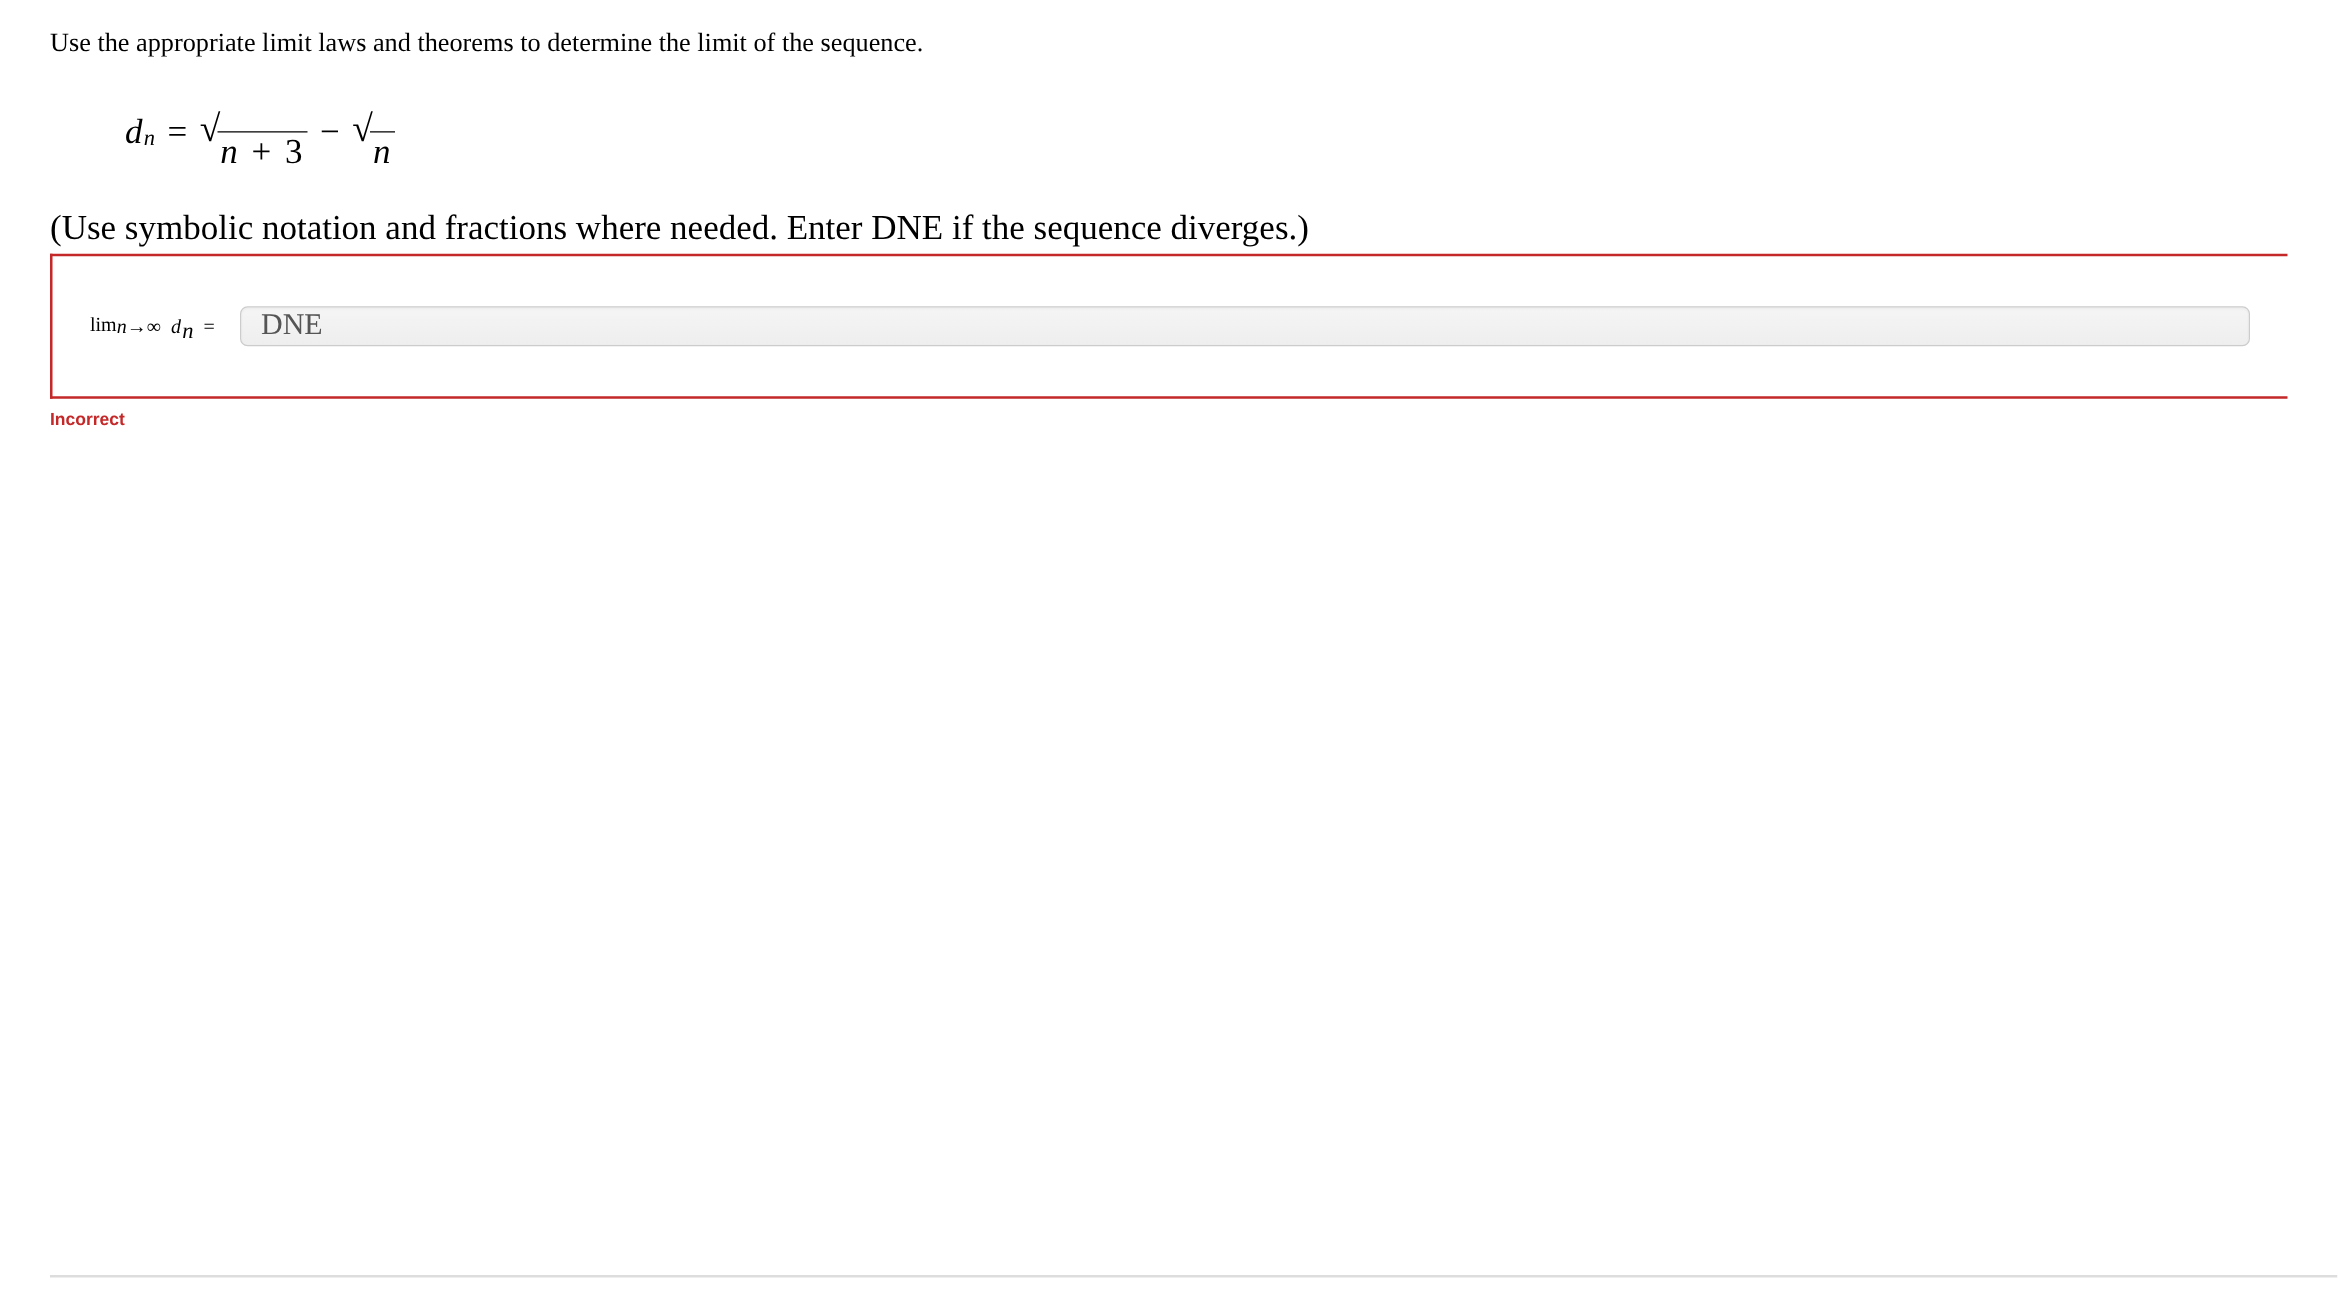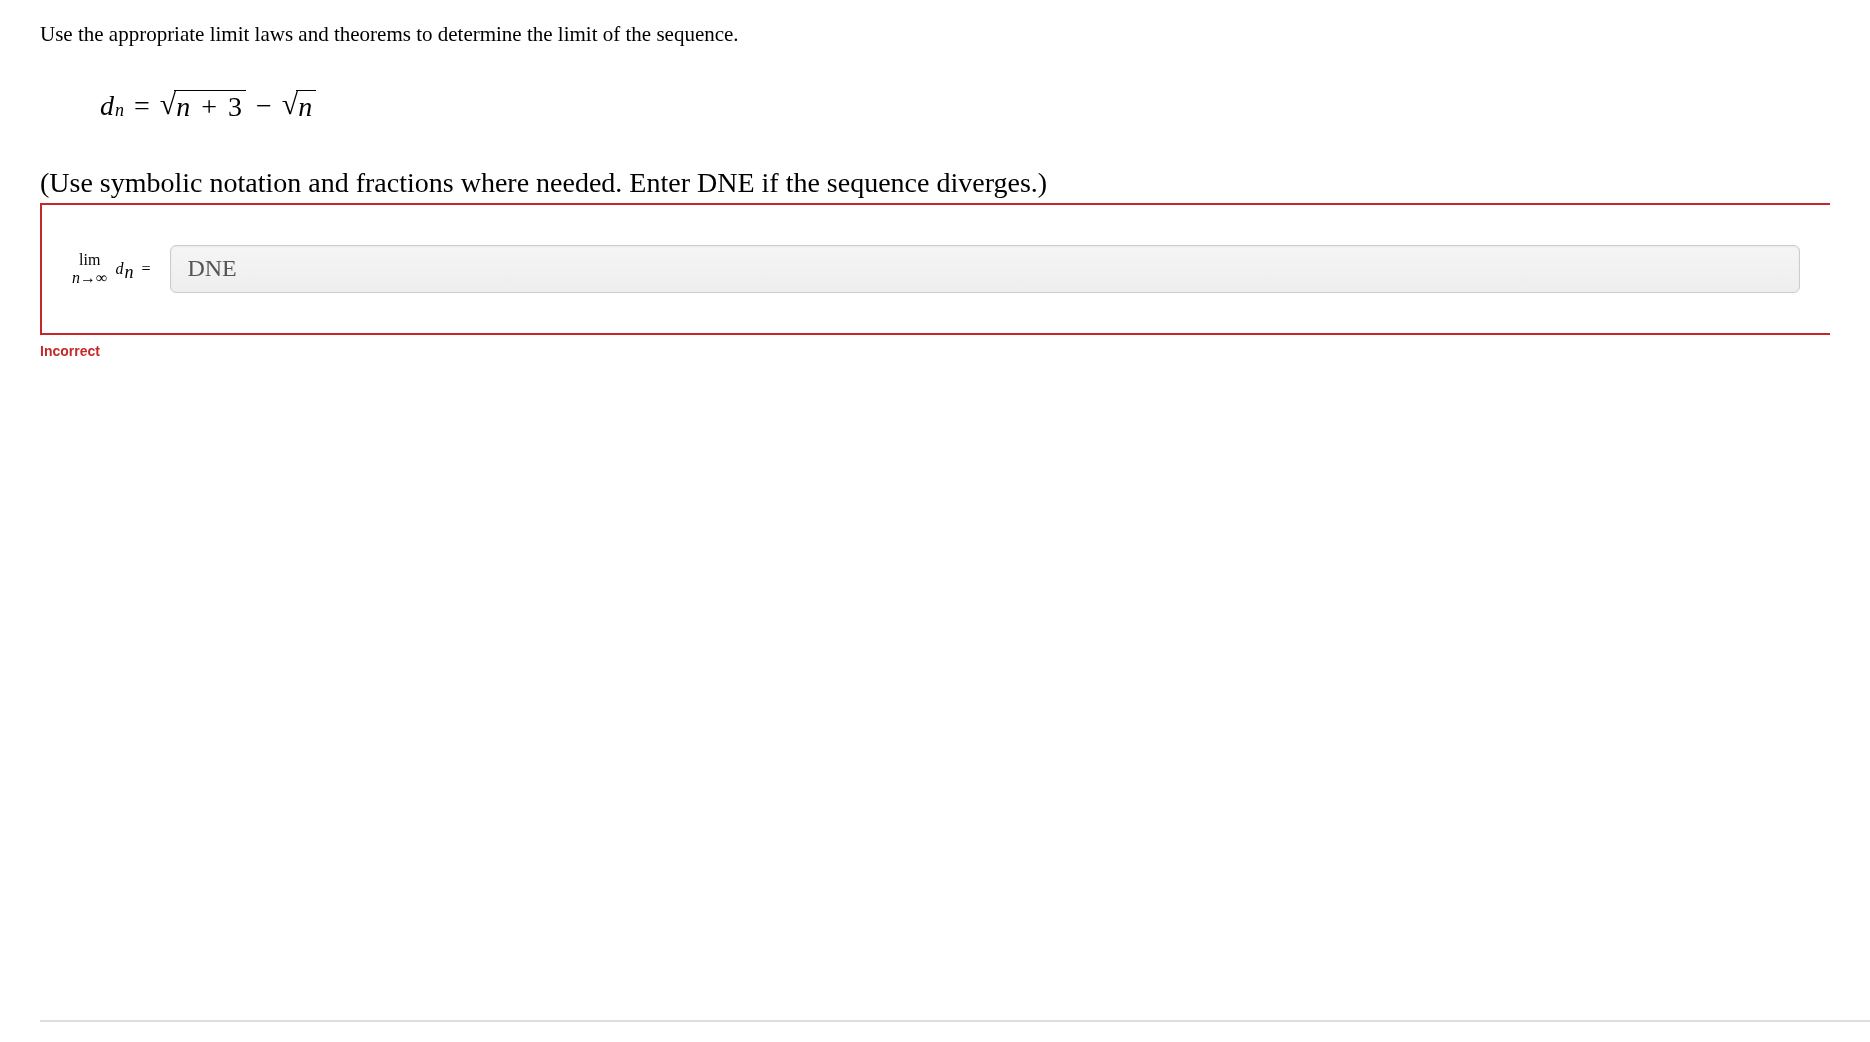--- a/index.html
+++ b/index.html
@@ -62,21 +62,21 @@
       font-size: 30px;
       position: relative;
       top: -2px;
     }
     
     .sqrt-content {
       border-top: 1.5px solid #000;
       padding: 0 4px 0 2px;
       margin-left: -2px;
       position: relative;
-      top: 1px;
+      top: 16px;
     }
     
     .plus {
       font-style: normal;
       margin: 0 4px;
     }
     
     .minus {
       font-style: normal;
       margin: 0 10px;
@@ -103,21 +103,20 @@
     }
     
     .limit-row {
       display: flex;
       align-items: center;
       gap: 8px;
     }
     
     .limit-main {
       display: flex;
-      flex-direction: column;
       align-items: center;
     }
     
     .lim-text {
       font-style: normal;
       line-height: 1;
     }
     
     .lim-sub {
       font-size: 16px;
@@ -140,21 +139,21 @@
       align-items: baseline;
     }
     
     .eq-sign {
       font-style: normal;
       margin-left: 8px;
     }
     
     .answer-input {
       flex: 1;
-      height: 48px;
+      height: 32px;
       border: 1px solid #cccccc;
       border-radius: 6px;
       background: linear-gradient(to bottom, #f5f5f5, #eeeeee);
       padding: 0 16px;
       font-size: 24px;
       font-family: Georgia, 'Times New Roman', serif;
       color: #555555;
       box-shadow: inset 0 1px 2px rgba(0,0,0,0.05);
     }
     

